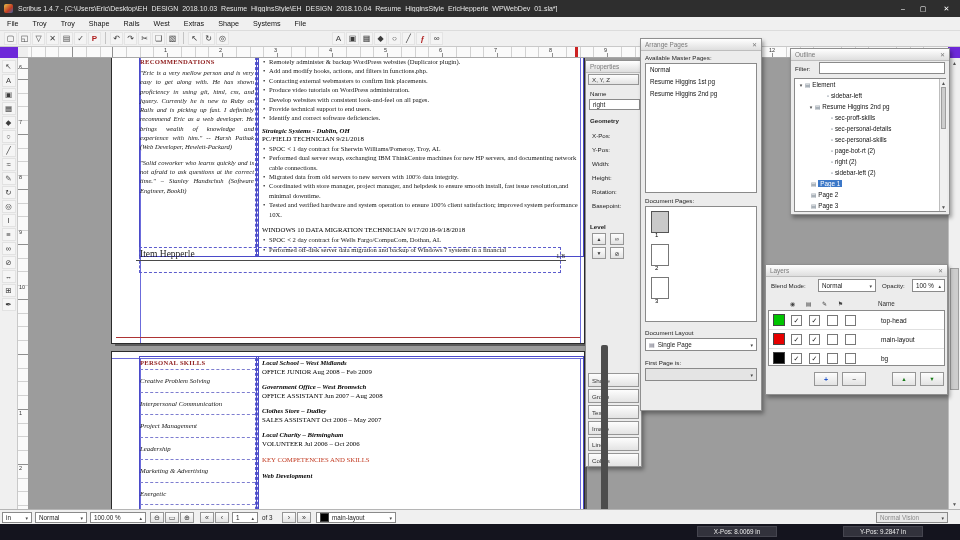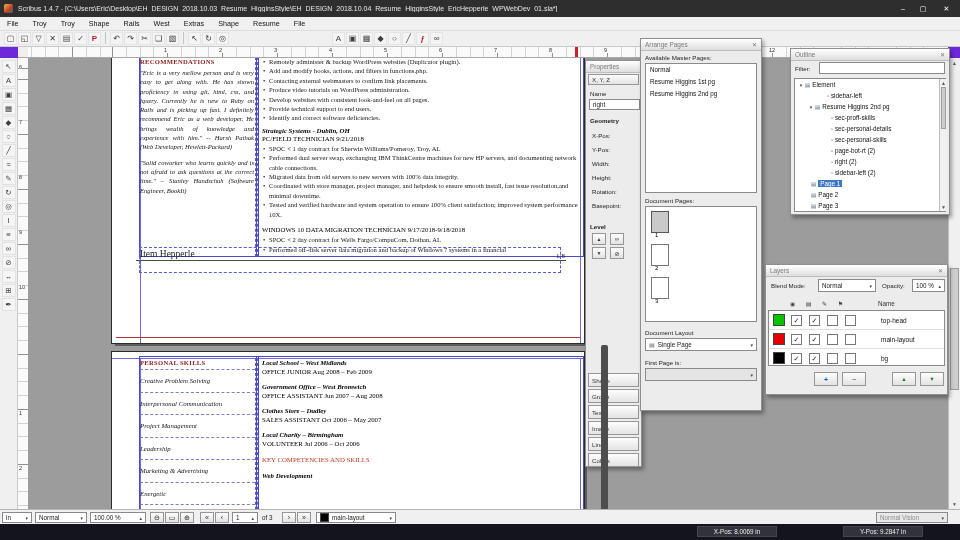--- a/index.html
+++ b/index.html
@@ -103,21 +103,21 @@
 
   <div class="menubar">
     <span class="mi">File</span>
     <span class="mi">Troy</span>
     <span class="mi">Troy</span>
     <span class="mi">Shape</span>
     <span class="mi">Rails</span>
     <span class="mi">West</span>
     <span class="mi">Extras</span>
     <span class="mi">Shape</span>
-    <span class="mi">Resume</span>
+    <span class="mi">Systems</span>
     <span class="mi">File</span>
   </div>
 
   <div class="toolbar">
     <span class="ti" style="left:4px">▢</span>
     <span class="ti" style="left:18px">◱</span>
     <span class="ti" style="left:32px">▽</span>
     <span class="ti" style="left:46px">✕</span>
     <span class="ti" style="left:60px">▤</span>
     <span class="ti" style="left:74px">✓</span>

